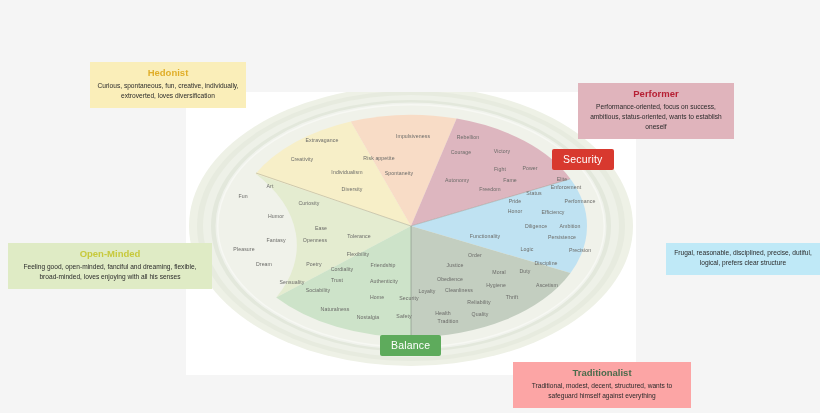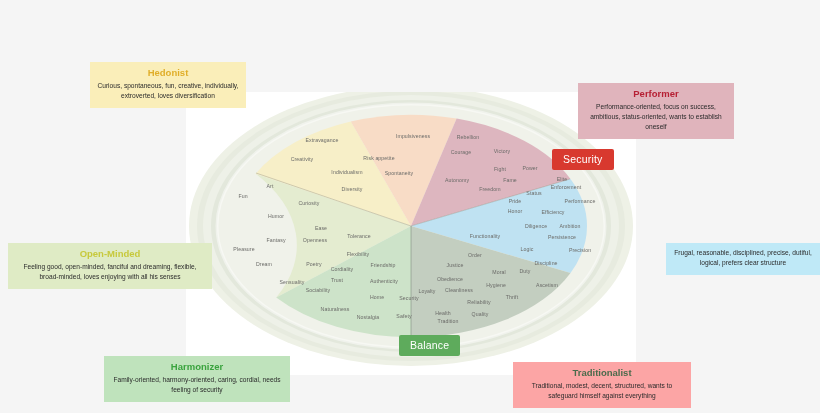--- a/index.html
+++ b/index.html
@@ -41,21 +41,21 @@
     position:absolute;
     color:#ffffff;
     font-size:10.5px;
     padding:4px 11px 5px 11px;
     border-radius:2px;
     white-space:nowrap;
     letter-spacing:.2px;
   }
   .pill-stimulant{background:#eead25;left:197px;top:150px;}
   .pill-dominance{background:#d8392f;left:552px;top:149px;}
-  .pill-balance{background:#5eab5c;left:399px;top:335px;}
+  .pill-balance{background:#5eab5c;left:380px;top:335px;}
 
   
   .card{
     position:absolute;
     text-align:center;
     padding:5px 7px 7px 7px;
     box-sizing:border-box;
   }
   .card .card-title{
     font-size:9.5px;
@@ -230,23 +230,19 @@
 
   <div class="card card-disciplined">
     <span class="card-desc">Frugal, reasonable, disciplined, precise, dutiful, logical, prefers clear structure</span>
   </div>
 
   <div class="card card-traditionalist">
     <span class="card-title">Traditionalist</span>
     <span class="card-desc">Traditional, modest, decent, structured, wants to safeguard himself against everything</span>
   </div>
 
-  <div class="card card-harmonizer">
-    <span class="card-title">Harmonizer</span>
-    <span class="card-desc">Family-oriented, harmony-oriented, caring, cordial, needs feeling of security</span>
-  </div>
 
   <div class="card card-openminded">
     <span class="card-title">Open-Minded</span>
     <span class="card-desc">Feeling good, open-minded, fanciful and dreaming, flexible, broad-minded, loves enjoying with all his senses</span>
   </div>
 
 </div>
 
 </body></html>

